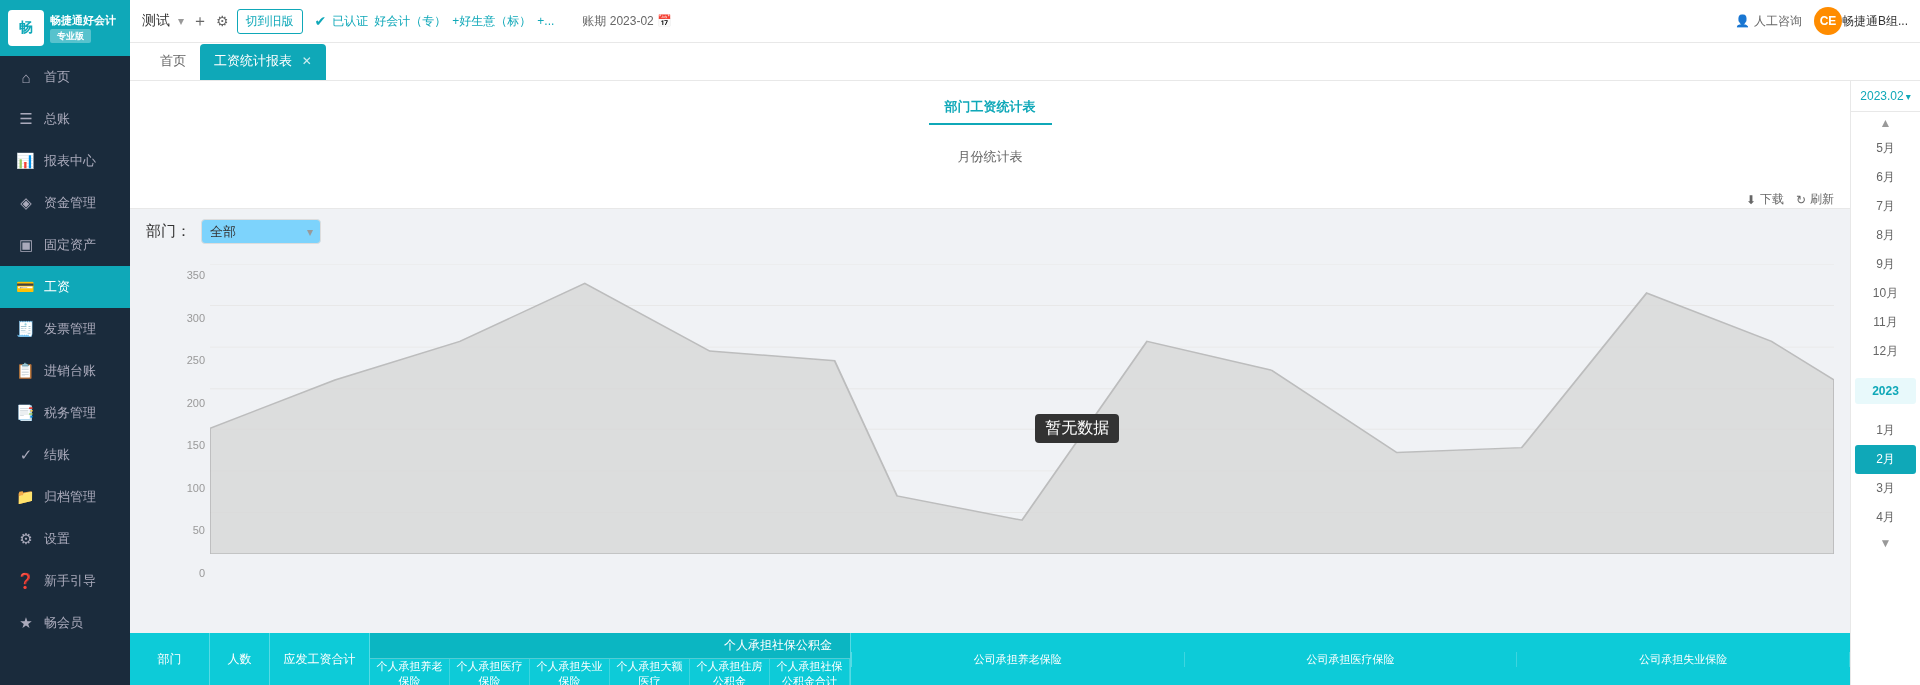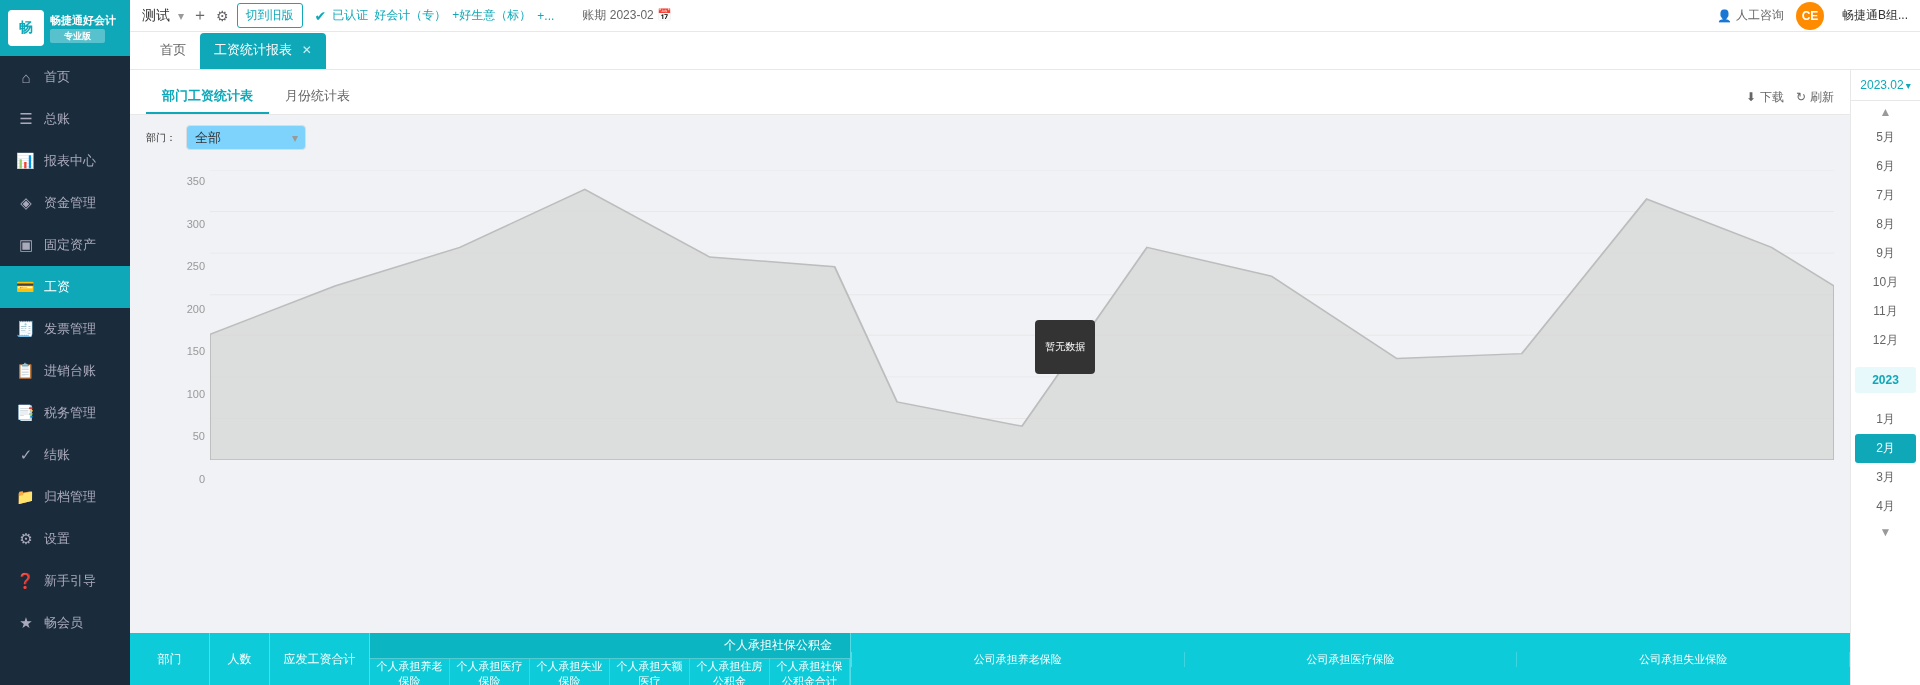--- a/index.html
+++ b/index.html
@@ -37,21 +37,21 @@
       color: #0fa8b8;
       font-weight: bold;
       font-size: 14px;
       flex-shrink: 0;
     }
     .sidebar-logo .logo-text { font-size: 11px; line-height: 1.4; }
     .sidebar-logo .logo-badge {
       font-size: 9px;
       background: rgba(255,255,255,0.3);
       border-radius: 2px;
-      padding: 1px 14px;
+      padding: 1px 7px;
       display: inline-block;
     }
     .sidebar-item {
       display: flex;
       align-items: center;
       gap: 8px;
       padding: 12px 16px;
       cursor: pointer;
       color: #aab;
       font-size: 13px;
@@ -65,21 +65,21 @@
       flex: 1;
       display: flex;
       flex-direction: column;
       background: #f0f2f5;
       min-width: 0;
     }
 
     
     .topbar {
       background: white;
-      height: 32px;
+      height: 43px;
       display: flex;
       align-items: center;
       padding: 0 12px;
       border-bottom: 1px solid #e8e8e8;
       gap: 8px;
       flex-shrink: 0;
     }
     .topbar-title { font-size: 14px; color: #333; }
     .topbar-arrow { color: #999; font-size: 12px; cursor: pointer; }
     .topbar-plus { color: #666; font-size: 16px; cursor: pointer; }
@@ -91,21 +91,21 @@
       border-radius: 3px;
       padding: 3px 8px;
       font-size: 12px;
       cursor: pointer;
     }
     .topbar-status { display: flex; align-items: center; gap: 6px; margin-left: 4px; }
     .status-tag { font-size: 12px; color: #0fa8b8; }
     .topbar-period { font-size: 12px; color: #666; margin-left: 20px; }
     .topbar-right { margin-left: auto; display: flex; align-items: center; gap: 12px; }
     .topbar-help { font-size: 12px; color: #666; cursor: pointer; display: flex; align-items: center; gap: 4px; }
-    .topbar-user { display: flex; align-items: center; gap: 18px; font-size: 12px; color: #333; cursor: pointer; }
+    .topbar-user { display: flex; align-items: center; gap: 0; font-size: 12px; color: #333; cursor: pointer; }
     .user-avatar { width: 28px; height: 28px; border-radius: 50%; background: #ff8c00; display: flex; align-items: center; justify-content: center; color: white; font-size: 12px; font-weight: bold; }
 
     
     .tabbar {
       background: white;
       height: 38px;
       display: flex;
       align-items: flex-end;
       padding: 0 16px;
       border-bottom: 1px solid #e8e8e8;
@@ -128,21 +128,22 @@
     .tab-close { margin-left: 6px; color: rgba(255,255,255,0.8); font-size: 12px; }
 
     
     .sub-tabbar {
       display: flex;
       align-items: center;
       padding: 10px 16px 0;
       border-bottom: 1px solid #e8e8e8;
       background: white;
       flex-shrink: 0;
-      gap: 0;
+      gap: 16px;
+      flex-direction: column;
     }
     .sub-tab {
       padding: 7px 16px;
       font-size: 13px;
       cursor: pointer;
       color: #666;
       border-bottom: 2px solid transparent;
     }
     .sub-tab.active {
       color: #0fa8b8;
@@ -153,21 +154,21 @@
     .action-btn { font-size: 12px; color: #666; cursor: pointer; display: flex; align-items: center; gap: 4px; }
 
     
     .filter-bar {
       display: flex;
       align-items: center;
       padding: 10px 16px;
       gap: 10px;
       flex-shrink: 0;
     }
-    .filter-label { font-size: 10px; color: #333; }
+    .filter-label { font-size: 15px; color: #333; }
     .filter-select {
       border: 1px solid #ddd;
       border-radius: 4px;
       padding: 4px 28px 4px 8px;
       font-size: 13px;
       color: #333;
       background: #7dd3fc;
       cursor: pointer;
       appearance: none;
       -webkit-appearance: none;
@@ -199,22 +200,22 @@
     .chart-container {
       width: 100%;
       height: 320px;
       position: relative;
     }
     .chart-tooltip {
       position: absolute;
       background: #333;
       color: white;
       border-radius: 4px;
-      padding: 20px 10px;
-      font-size: 10px;
+      padding: 4px 10px;
+      font-size: 16px;
       top: 47%;
       left: 52%;
       white-space: nowrap;
       pointer-events: none;
     }
 
     
     .y-axis {
       position: absolute;
       left: 0;

